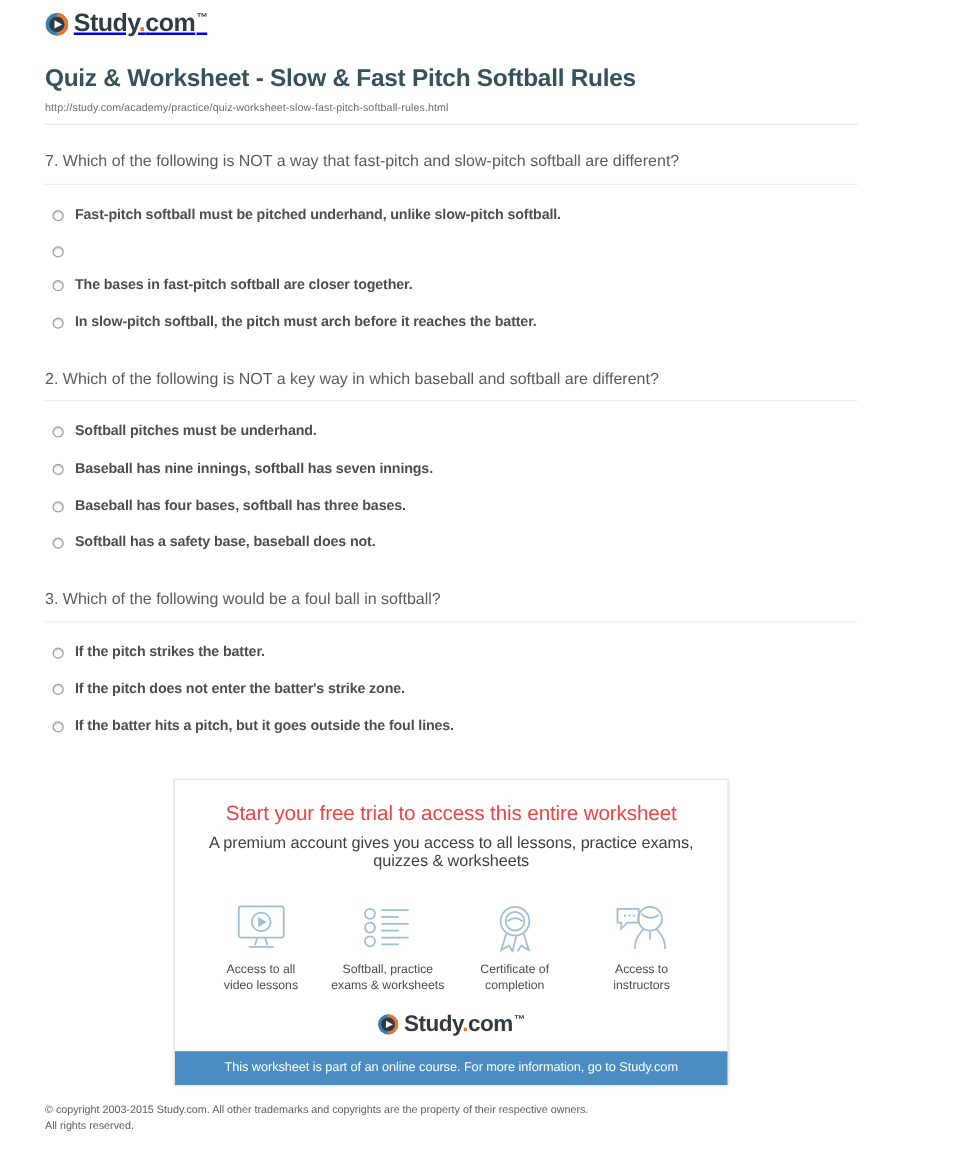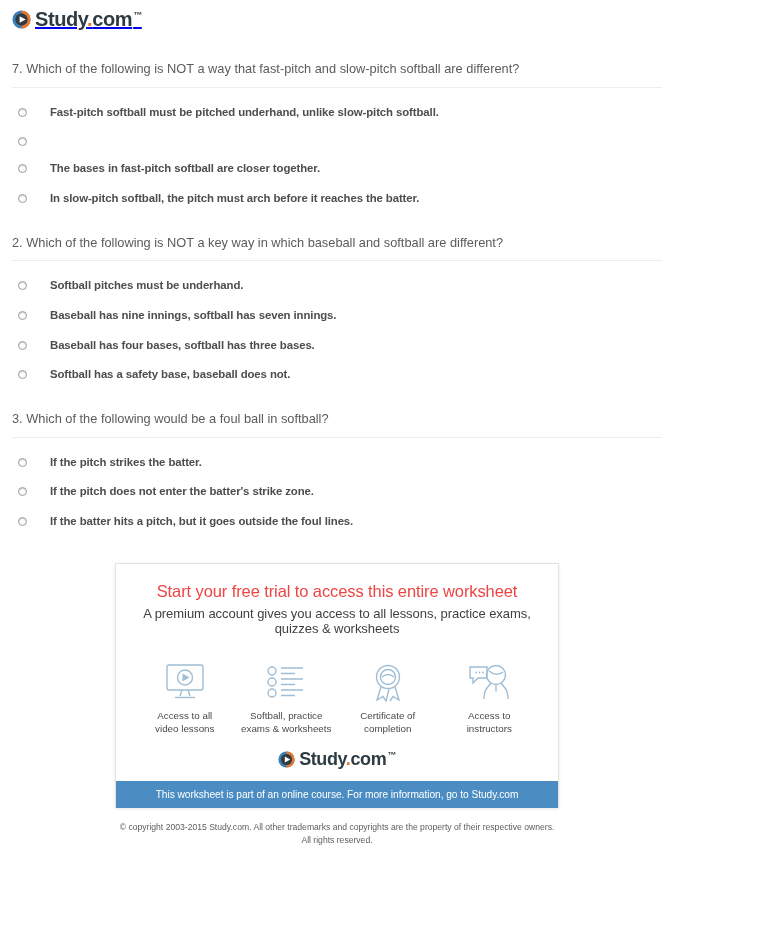--- a/index.html
+++ b/index.html
@@ -15,20 +15,21 @@
     color: #444444;
     -webkit-font-smoothing: antialiased;
     overflow: hidden;
   }
 
   .page {
     position: relative;
     width: 674px;
     height: 931px;
     box-sizing: border-box;
+    margin-left: 24px;
   }
 
   
   .brand-header {
     padding: 9px 0 0 12px;
     height: 40px;
     box-sizing: border-box;
   }
   .logo {
     display: inline-flex;
@@ -96,21 +97,21 @@
   }
   .question-rule {
     height: 1px;
     background: #ededed;
     margin: 0 0 10px 0;
   }
   .options { margin: 0; padding: 0; list-style: none; }
   .option {
     display: flex;
     align-items: flex-start;
-    gap: 23px;
+    gap: 9px;
     padding: 8px 0 8px 6px;
   }
   .radio {
     flex: 0 0 auto;
     width: 9px;
     height: 9px;
     margin-top: 2px;
     border-radius: 50%;
     border: 1px solid #9b9b9b;
     background: #fdfdfd;
@@ -191,21 +192,21 @@
     color: #ffffff;
     text-align: center;
     font-size: 10.2px;
     padding: 8px 6px;
     letter-spacing: -0.05px;
   }
   .promo-bar b { font-weight: normal; }
 
   
   .footer {
-    text-align: center;
+    text-align: left;
     padding: 13px 12px 0 12px;
     font-size: 8.6px;
     color: #5d5d5d;
     line-height: 1.45;
   }
 </style>
 </head>
 <body>
 
 <div class="page">
@@ -215,20 +216,25 @@
       <svg class="logo-mark" viewBox="0 0 40 40">
         <circle cx="20" cy="20" r="19" fill="#3b7fb5"></circle>
         <path d="M20 1 A19 19 0 0 1 20 39 Z" fill="#e8762c"></path>
         <circle cx="20" cy="20" r="13" fill="#2f3b42"></circle>
         <polygon points="16,13 29,20 16,27" fill="#ffffff"></polygon>
       </svg>
       <span class="logo-word"><span>Study</span><span class="logo-dot">.</span><span>com</span><span class="logo-tm">™</span></span>
     </a>
   </div>
 
+  <div class="title-block">
+    <h1 class="worksheet-title">Quiz &amp; Worksheet - Slow &amp; Fast Pitch Softball Rules</h1>
+    <p class="worksheet-url">http://study.com/academy/practice/quiz-worksheet-slow-fast-pitch-softball-rules.html</p>
+    <div class="rule rule-header"></div>
+  </div>
 
   <div class="quiz">
 
     <div class="question-block">
       <p class="question-text">7. Which of the following is NOT a way that fast-pitch and slow-pitch softball are different?</p>
       <div class="question-rule"></div>
       <ul class="options">
         <li class="option">
           <span class="radio"></span>
           <span class="option-text">Fast-pitch softball must be pitched underhand, unlike slow-pitch softball.</span>

